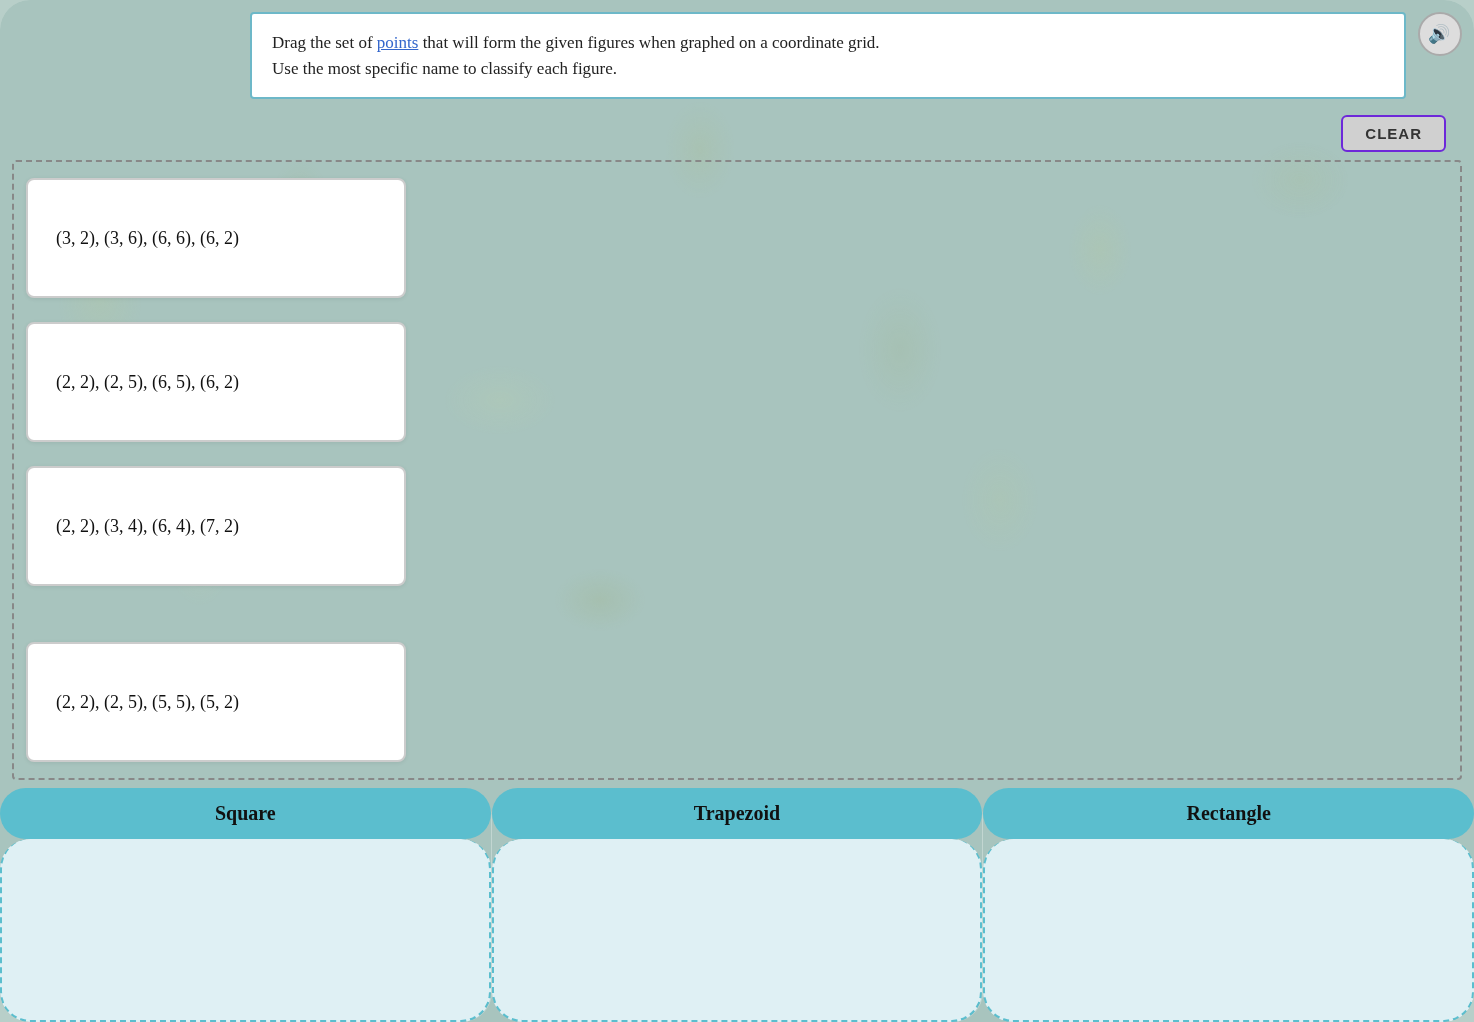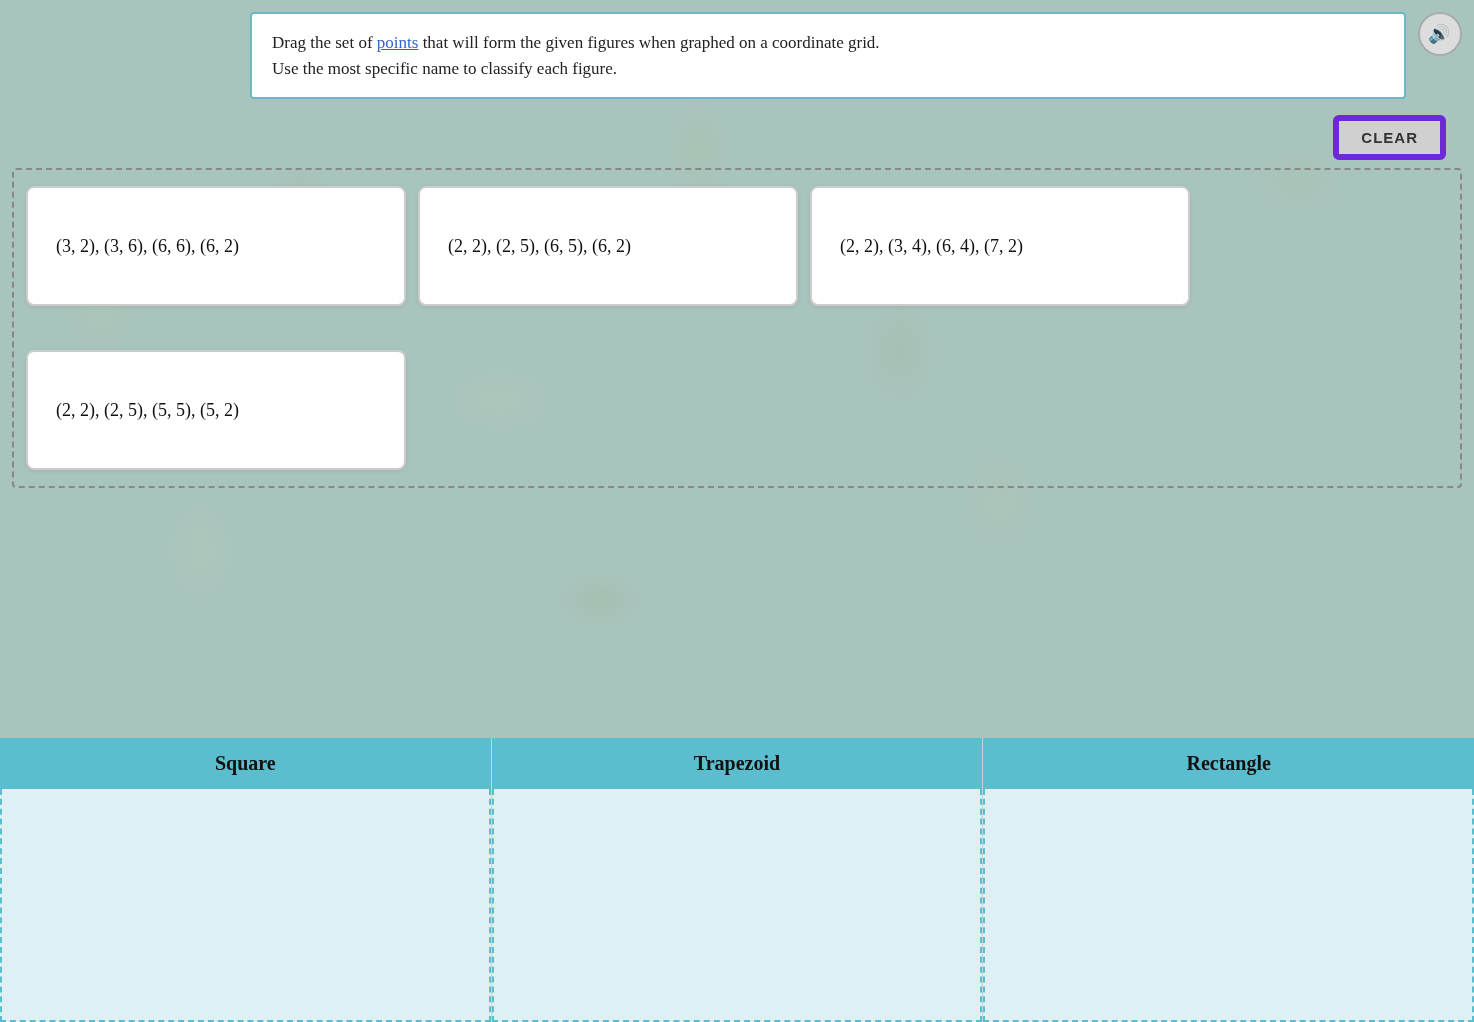--- a/index.html
+++ b/index.html
@@ -1,15 +1,15 @@
 <!DOCTYPE html>
 <html><head>
   <meta charset="utf-8">
   <style>
-    * { box-sizing: border-box; margin: 0; padding: 0; }
+    * { box-sizing: border-box; margin: 0; padding: 0; border-radius: 30px; }
 
     body {
       width: 1474px;
       height: 1022px;
       font-family: Georgia, 'Times New Roman', serif;
       overflow: hidden;
       position: relative;
       background-color: #b8cfc9;
     }
 
@@ -101,42 +101,43 @@
     }
 
     .clear-btn-row {
       display: flex;
       justify-content: flex-end;
       padding: 8px 16px 4px 0;
     }
 
     .clear-btn {
       background: #d0d0d0;
-      border: 6px solid #6d28d9;
+      border: 2px solid #6d28d9;
       border-radius: 6px;
       padding: 8px 22px;
       font-size: 15px;
       font-weight: bold;
       color: #333;
       cursor: pointer;
       letter-spacing: 1px;
     }
 
     
     .drag-source-area {
       border: 2px dashed #888;
       border-radius: 4px;
       padding: 16px 12px;
       margin: 4px 0;
       display: flex;
       flex-wrap: wrap;
-      gap: 12px;
+      gap: 24px;
       align-items: flex-start;
       background: transparent;
       min-height: 320px;
+      flex-direction: column;
     }
 
     
     .point-card {
       background: white;
       border: 2px solid #ccc;
       border-radius: 8px;
       padding: 24px 28px;
       font-size: 18px;
       color: #111;

